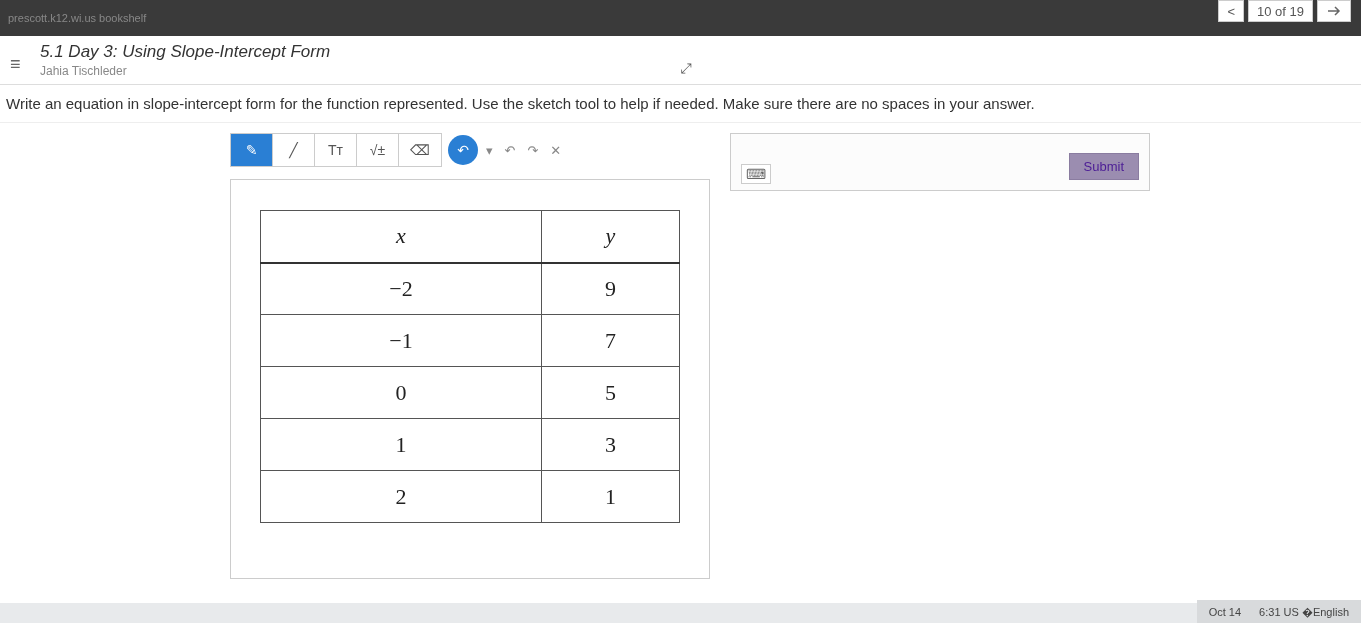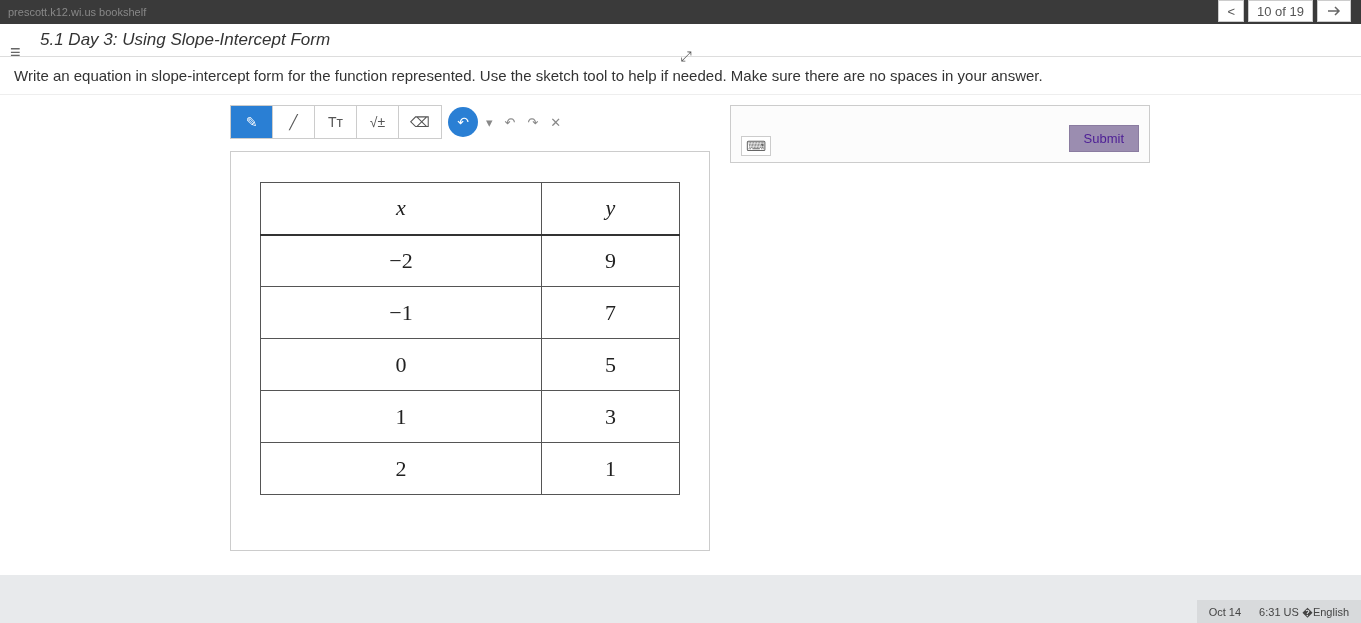--- a/index.html
+++ b/index.html
@@ -6,21 +6,21 @@
     body {
       font-family: Arial, sans-serif;
       background: #e8eaec;
       width: 1361px;
       height: 623px;
       overflow: hidden;
       position: relative;
     }
     .browser-bar {
       background: #3a3a3a;
-      height: 24px;
+      height: 36px;
       color: #888;
       font-size: 11px;
       padding: 2px 8px;
       display: flex;
       align-items: center;
     }
     .top-right-controls {
       position: absolute;
       top: 0px;
       right: 10px;
@@ -64,21 +64,21 @@
     }
     .expand-icon {
       position: absolute;
       left: 50%;
       top: 24px;
       color: #555;
       font-size: 14px;
     }
     .question {
       background: white;
-      padding: 10px 14px;
+      padding: 10px 6px;
       font-size: 15px;
       color: #333;
       border-bottom: 1px solid #eee;
     }
     .content {
       background: white;
       padding: 10px;
       display: flex;
       gap: 20px;
       height: 480px;
@@ -217,20 +217,21 @@
   <div class="nav-btn">
     <svg width="16" height="14" viewBox="0 0 16 14">
         <path d="M2 7h10m-3-4l4 4-4 4" stroke="#666" fill="none" stroke-width="1.5"></path>
       </svg>
   </div>
 </div>
 
 <div class="header">
   <span class="menu-icon">≡</span>
   <div class="title">5.1 Day 3: Using Slope-Intercept Form</div>
+  <div class="author">Jahia Tischleder</div>
   <span class="expand-icon">⤢</span>
 </div>
 
 <div class="question">Write an equation in slope-intercept form for the function represented. Use the sketch tool to help if needed. Make sure there are no spaces in your answer.</div>
 
 <div class="content">
   <div class="left-panel">
     <div class="toolbar">
       <div class="tool-group">
         <div class="tool-btn active">✎</div>

